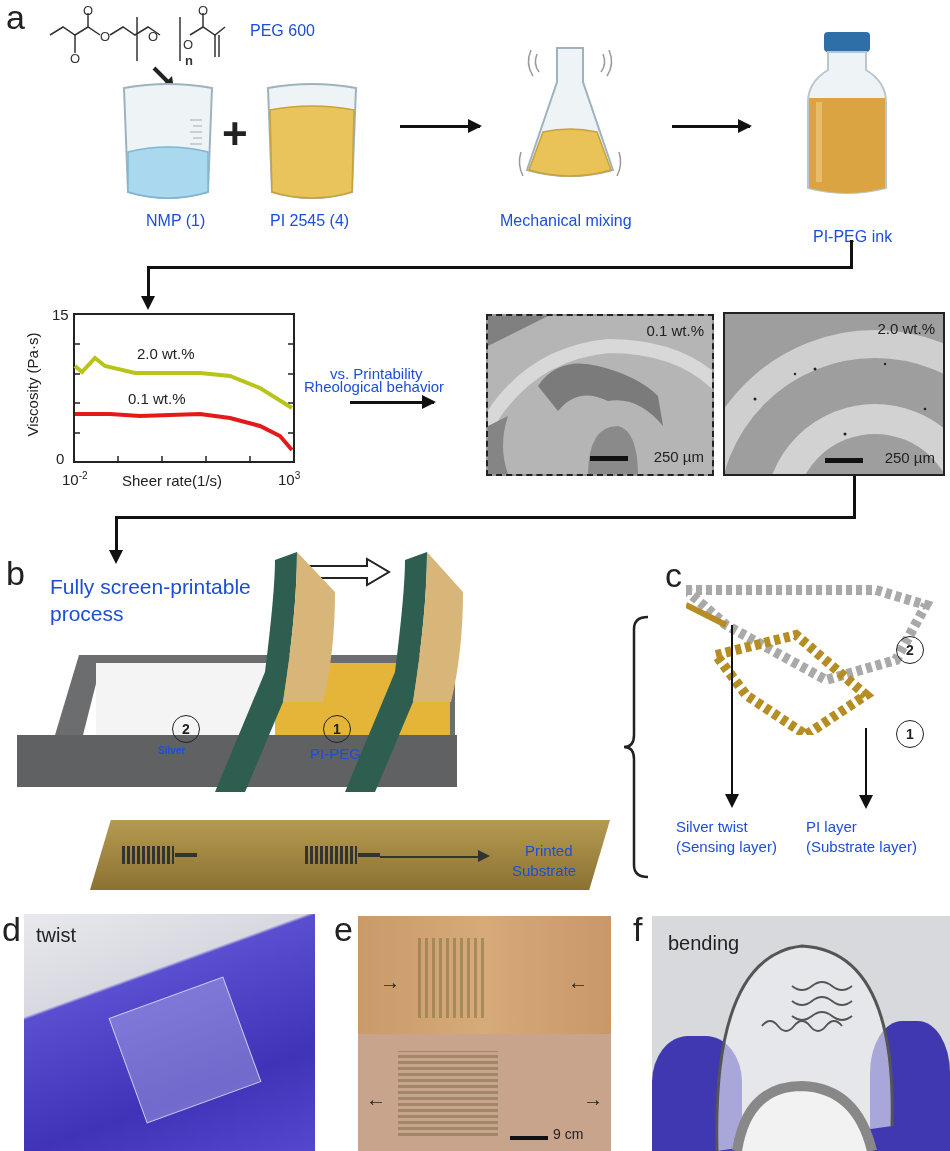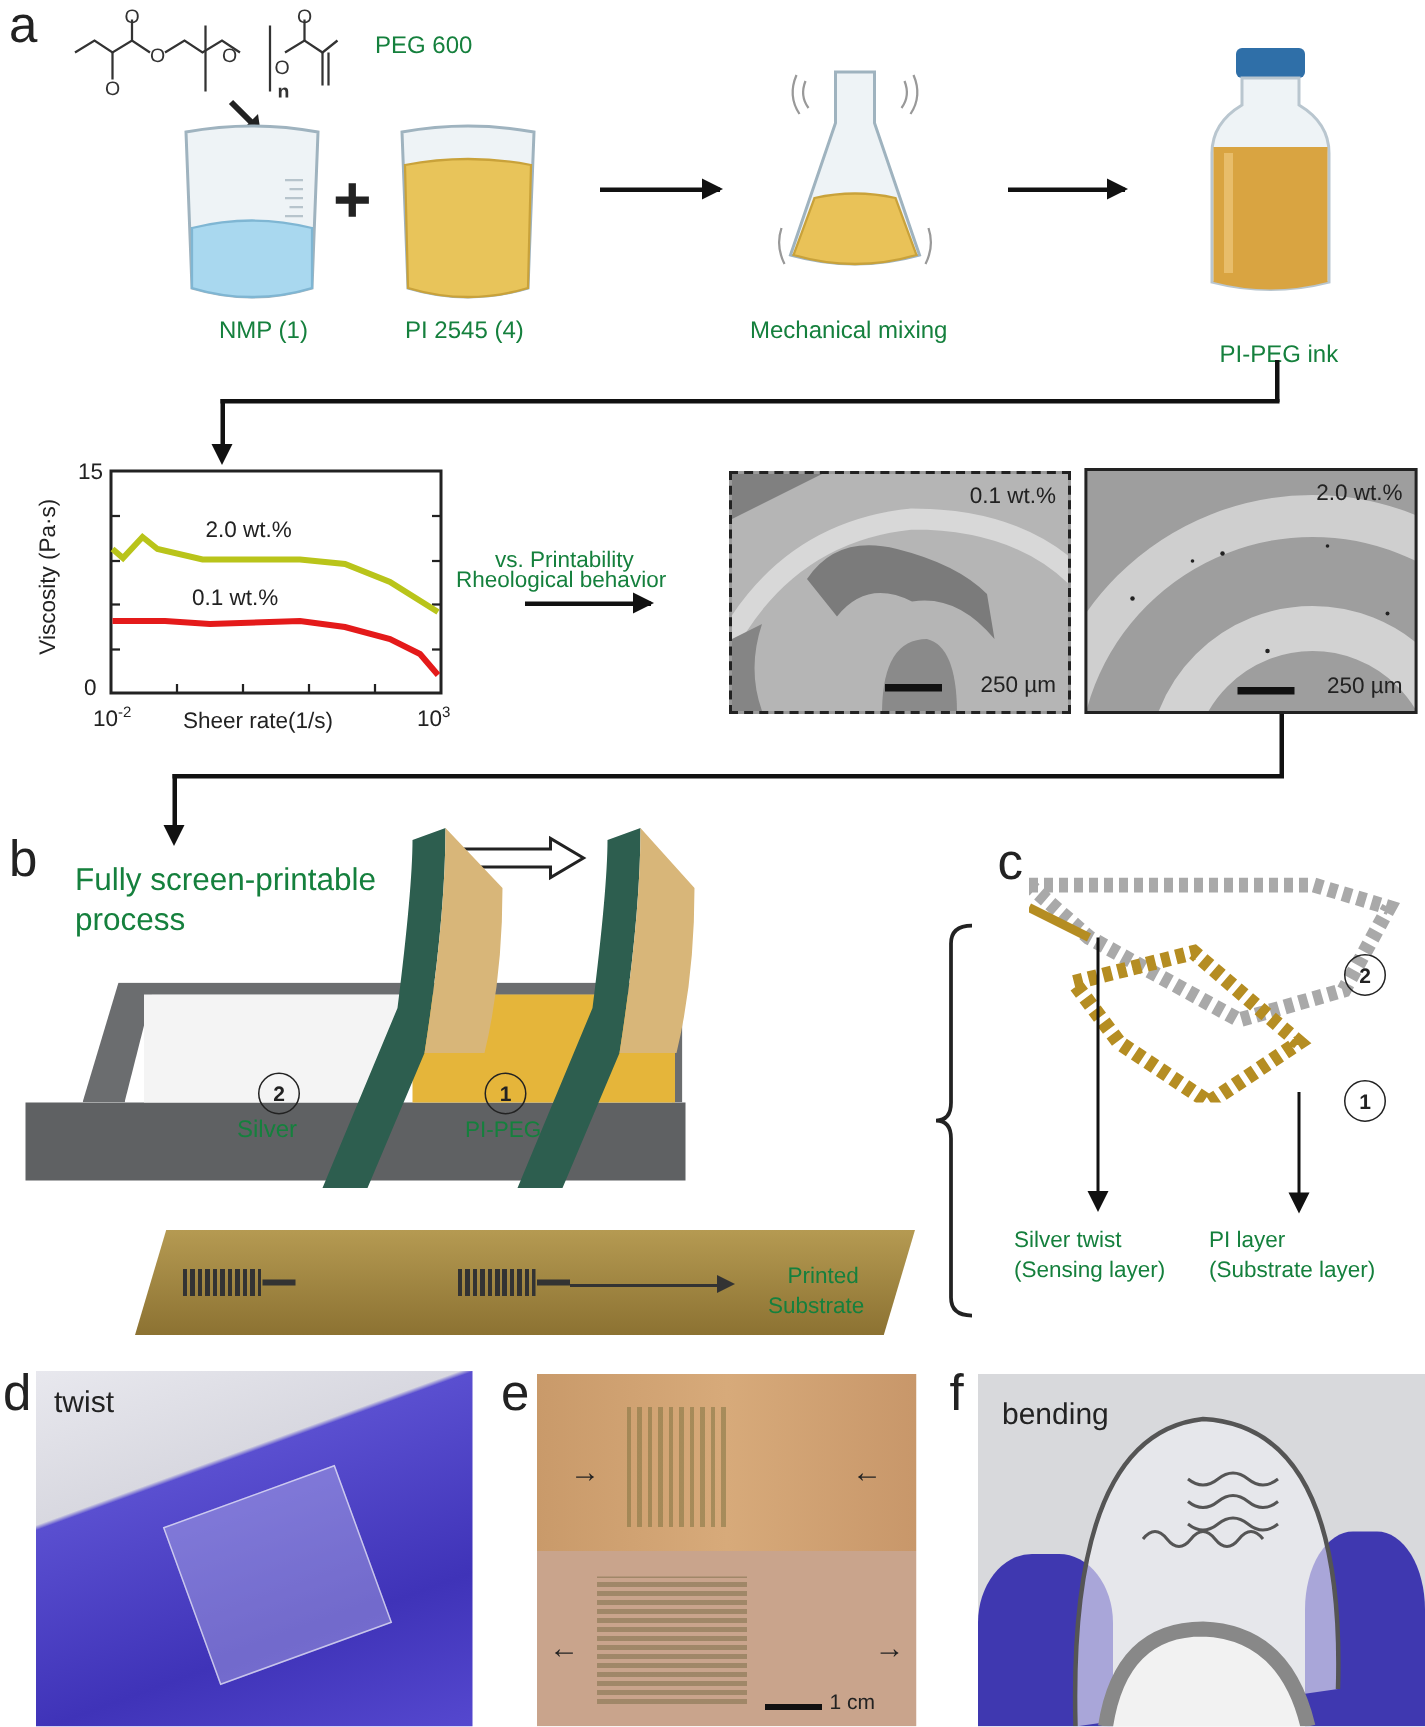--- a/index.html
+++ b/index.html
@@ -1,19 +1,19 @@
 <!DOCTYPE html>
 <html><head>
 <meta charset="utf-8">
 <style>
   html,body{margin:0;padding:0;background:#fff;}
   body{width:950px;height:1151px;position:relative;overflow:hidden;font-family:"Liberation Sans",sans-serif;color:#222;}
   .abs{position:absolute;}
   .panel-letter{position:absolute;font-size:34px;color:#222;line-height:1;}
-  .lbl{position:absolute;font-size:16px;color:#15803d;white-space:nowrap;}
+  .lbl{position:absolute;font-size:16px;color:#1d4ed8;white-space:nowrap;}
   .arrow-h{position:absolute;height:3px;background:#111;}
   .arrow-h::after{content:"";position:absolute;right:-2px;top:-6px;border-left:14px solid #111;border-top:7.5px solid transparent;border-bottom:7.5px solid transparent;}
   .line{position:absolute;background:#111;}
   .arrow-down{position:absolute;width:0;height:0;border-top:14px solid #111;border-left:7px solid transparent;border-right:7px solid transparent;}
   .circle-num{position:absolute;width:26px;height:26px;border:1.5px solid #222;border-radius:50%;text-align:center;line-height:26px;font-size:14px;font-weight:bold;background:rgba(255,255,255,0.0);}
   .photo{position:absolute;overflow:hidden;}
 </style>
 </head>
 <body>
 
@@ -189,21 +189,21 @@
 <div class="lbl" style="left:525px;top:842px;font-size:15px;">Printed</div>
 <div class="lbl" style="left:512px;top:862px;font-size:15px;">Substrate</div>
 
 <div class="abs" style="left:17px;top:735px;width:440px;height:52px;background:#5f6163;"></div>
 <div class="abs" style="left:55px;top:655px;width:400px;height:80px;background:#6b6d6f;clip-path:polygon(6% 0,100% 0,100% 100%,0 100%);"></div>
 <div class="abs" style="left:83px;top:663px;width:365px;height:72px;background:#fff;clip-path:polygon(5% 0,100% 0,100% 100%,0 100%);"></div>
 <div class="abs" style="left:96px;top:663px;width:170px;height:72px;background:#f4f4f4;"></div>
 <div class="abs" style="left:275px;top:663px;width:175px;height:72px;background:#e5b53a;"></div>
 
 <div class="circle-num" style="left:172px;top:715px;">2</div>
-<div class="lbl" style="left:158px;top:745px;font-size:16px;">Silver</div>
+<div class="lbl" style="left:158px;top:745px;font-size:10px;font-weight:bold;">Silver</div>
 <div class="circle-num" style="left:323px;top:715px;">1</div>
 <div class="lbl" style="left:310px;top:745px;font-size:15px;">PI-PEG</div>
 
 <svg class="abs" style="left:205px;top:552px;" width="260" height="240">
   <g>
     <path d="M60,120 Q70,40 70,8 L92,0 Q92,60 78,150 L40,240 L10,240 Z" fill="#2d5e4f"></path>
     <path d="M92,0 L130,40 Q130,100 118,150 L78,150 Q92,60 92,0 Z" fill="#d8b679"></path>
     <path d="M190,120 Q200,40 200,8 L222,0 Q222,60 208,150 L170,240 L140,240 Z" fill="#2d5e4f"></path>
     <path d="M222,0 L258,40 Q258,100 246,150 L208,150 Q222,60 222,0 Z" fill="#d8b679"></path>
   </g>
@@ -240,21 +240,21 @@
 <div class="photo" style="left:358px;top:916px;width:253px;height:235px;">
   <div class="abs" style="left:0;top:0;width:253px;height:118px;background:linear-gradient(90deg,#c99a6a,#d7aa7a,#c8976a);"></div>
   <div class="abs" style="left:0;top:118px;width:253px;height:117px;background:#c9a48c;"></div>
   <div class="abs" style="left:60px;top:22px;width:70px;height:80px;background:repeating-linear-gradient(90deg,rgba(120,110,60,0.5) 0 3px,transparent 3px 7px);"></div>
   <div class="abs" style="left:40px;top:135px;width:100px;height:85px;background:repeating-linear-gradient(0deg,rgba(110,100,60,0.45) 0 3px,transparent 3px 6px);"></div>
   <div class="abs" style="left:22px;top:55px;font-size:20px;font-weight:bold;">→</div>
   <div class="abs" style="left:210px;top:55px;font-size:20px;font-weight:bold;">←</div>
   <div class="abs" style="left:8px;top:172px;font-size:20px;font-weight:bold;">←</div>
   <div class="abs" style="left:225px;top:172px;font-size:20px;font-weight:bold;">→</div>
   <div class="abs" style="left:152px;top:220px;width:38px;height:4px;background:#111;"></div>
-  <div class="abs" style="left:195px;top:210px;font-size:14px;">1 cm</div>
+  <div class="abs" style="left:195px;top:210px;font-size:14px;">9 cm</div>
 </div>
 
 <div class="panel-letter" style="left:633px;top:912px;">f</div>
 <div class="photo" style="left:652px;top:916px;width:298px;height:235px;background:#d8d9dc;">
   <div class="abs" style="left:0;top:120px;width:90px;height:115px;background:#3f38b0;border-radius:40% 40% 0 0;"></div>
   <div class="abs" style="left:218px;top:105px;width:80px;height:130px;background:#3f38b0;border-radius:40% 40% 0 0;"></div>
   <svg class="abs" style="left:0;top:0;" width="298" height="235">
     <path d="M65,235 Q60,40 150,30 Q245,35 240,210" fill="rgba(240,240,245,0.6)" stroke="#555" stroke-width="3"></path>
     <path d="M85,235 Q95,170 150,170 Q205,172 220,235" fill="#f2f2f2" stroke="#888" stroke-width="10"></path>
     <path d="M110,110 q8,-10 16,0 q8,10 16,0 q8,-10 16,0 q8,10 16,0 q8,-10 16,0" fill="none" stroke="#555" stroke-width="2"></path>

